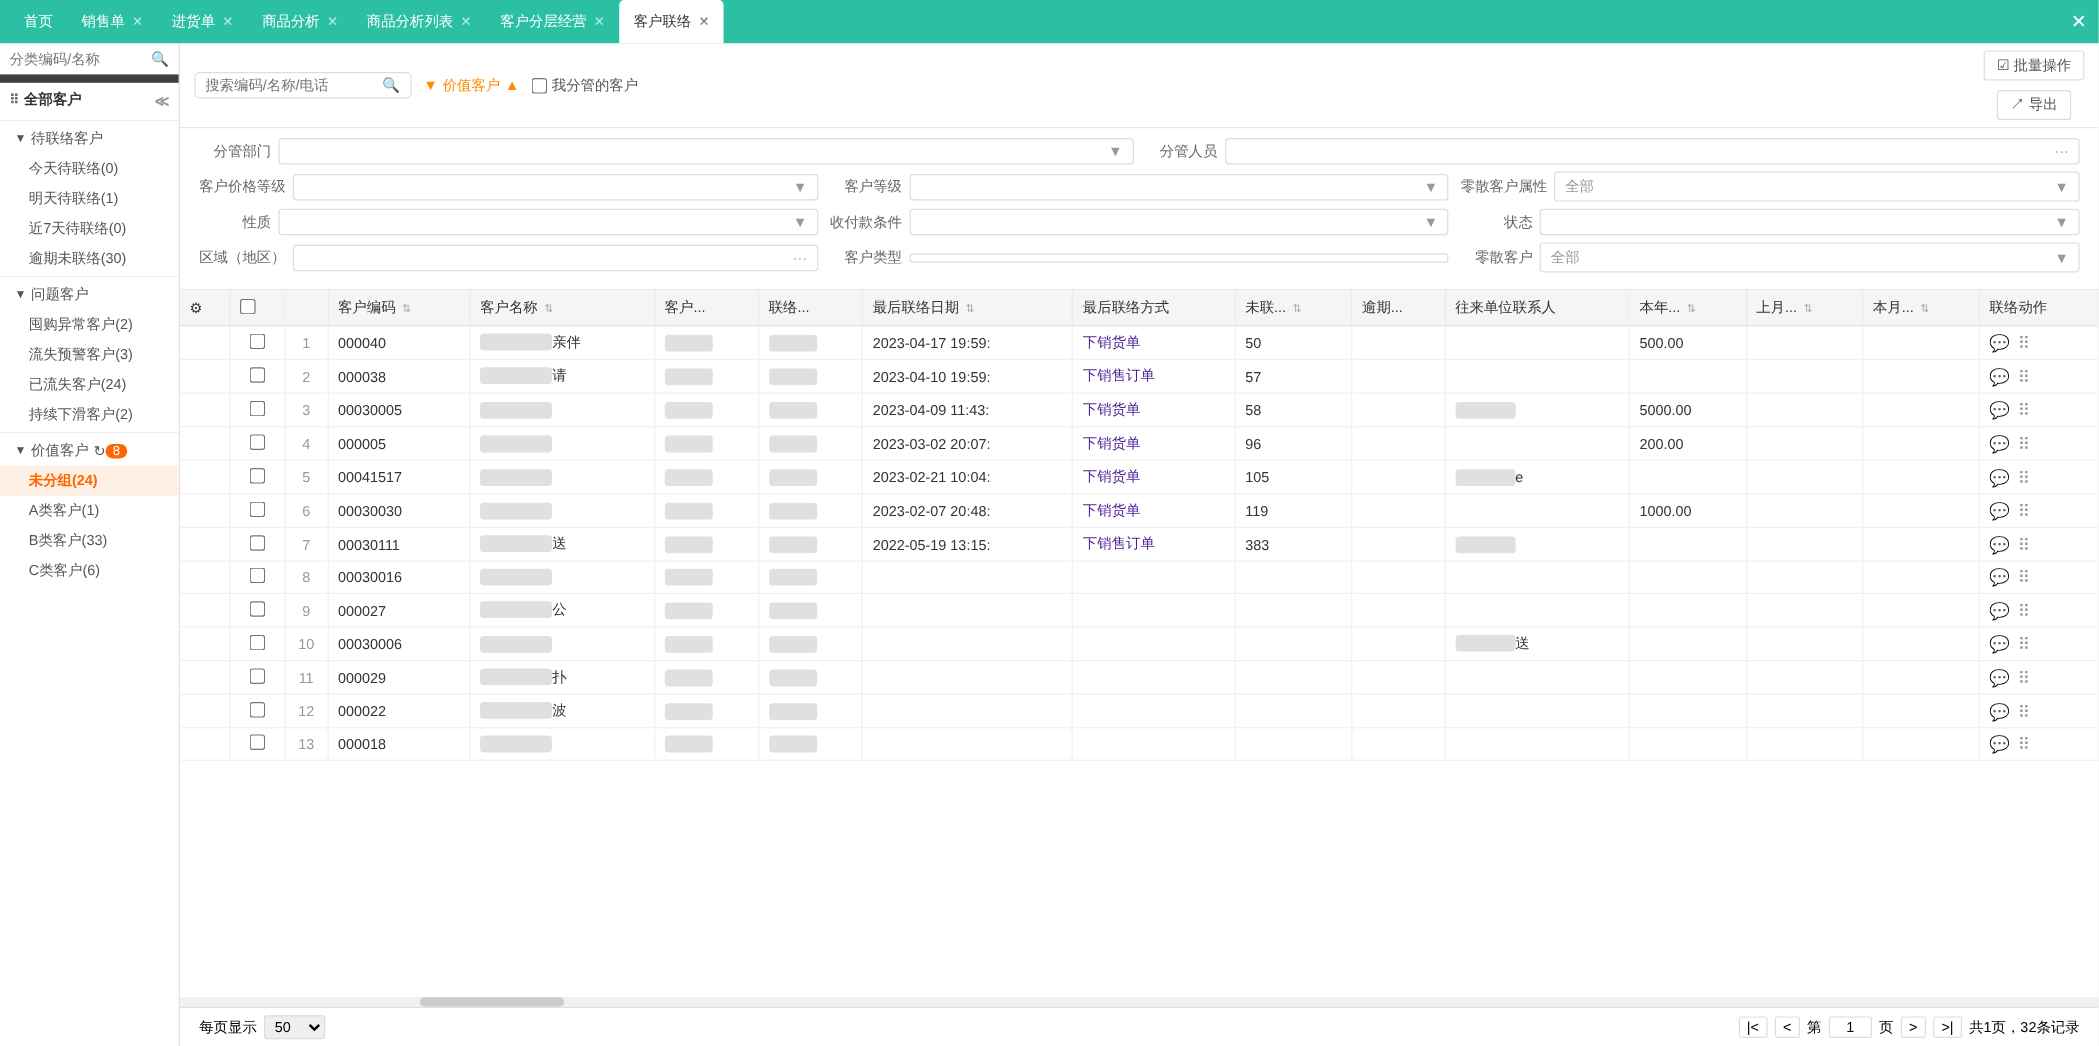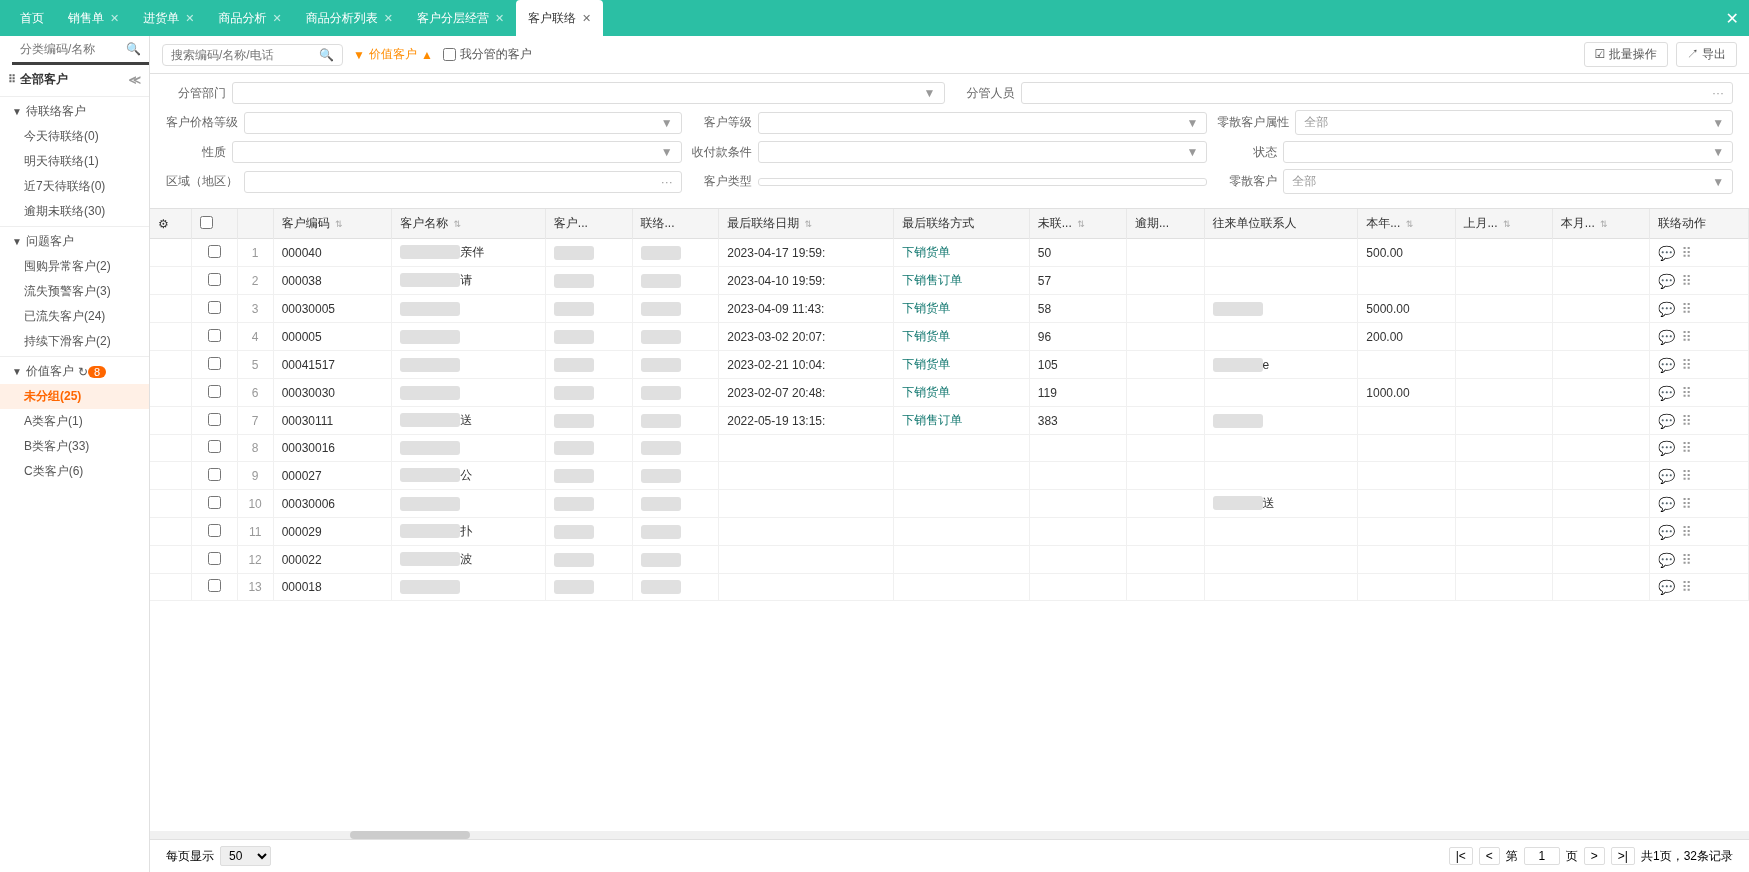--- a/index.html
+++ b/index.html
@@ -50,22 +50,21 @@
       background: #fff;
       border-right: 1px solid #e0e0e0;
       display: flex;
       flex-direction: column;
       overflow-y: auto;
       flex-shrink: 0;
     }
     .sidebar-search {
       display: flex; align-items: center;
       padding: 6px 8px;
-      border-bottom: 3px solid #404040;
-      margin-left: 12px;
+      border-bottom: 7px solid #404040;
     }
     .sidebar-search input {
       border: none; outline: none;
       font-size: 12px;
       width: 100%;
       color: #999;
     }
     .sidebar-search .search-icon {
       color: #999; margin-left: 4px;
     }
@@ -138,21 +137,21 @@
       color: #ff8c00;
       cursor: pointer;
       font-size: 12px;
     }
     .filter-checkbox {
       display: flex; align-items: center; gap: 4px;
       font-size: 12px; color: #555;
     }
     .filter-right-btns {
       margin-left: auto;
-      display: flex; align-items: center; gap: 8px;
+      display: flex; align-items: center; gap: 8px; flex-direction: column;
     }
     .btn-outline {
       border: 1px solid #ddd;
       border-radius: 3px;
       padding: 3px 10px;
       background: #fff;
       cursor: pointer;
       font-size: 12px;
       color: #555;
     }
@@ -254,21 +253,21 @@
       white-space: nowrap;
     }
     .col-row-num { width: 36px; text-align: center; color: #999; }
     .blurred { 
       background: #e0e0e0; 
       border-radius: 3px; 
       color: transparent;
       display: inline-block;
       height: 14px;
     }
-    .link-text { color: #0f766e; cursor: pointer; text-decoration: none; }
+    .link-text { color: #4c1d95; cursor: pointer; text-decoration: none; }
     .col-action { display: flex; gap: 6px; align-items: center; }
     .action-icon { color: #999; cursor: pointer; font-size: 14px; }
 
     
     .table-footer {
       display: flex;
       align-items: center;
       padding: 6px 16px;
       background: #fff;
       border-top: 1px solid #e0e0e0;
@@ -396,21 +395,21 @@
 
     <div class="sidebar-divider"></div>
 
     <div class="sidebar-group-label">
       <span class="arrow">▼</span>
       <span>价值客户</span>
       <span style="margin-left:4px;">↻</span>
       <span class="tag-orange">8</span>
     </div>
     <div class="sidebar-item active">
-      <span>未分组(25)</span>
+      <span>未分组(24)</span>
     </div>
     <div class="sidebar-item">
       <span>A类客户(1)</span>
     </div>
     <div class="sidebar-item">
       <span>B类客户(33)</span>
     </div>
     <div class="sidebar-item">
       <span>C类客户(6)</span>
     </div>

